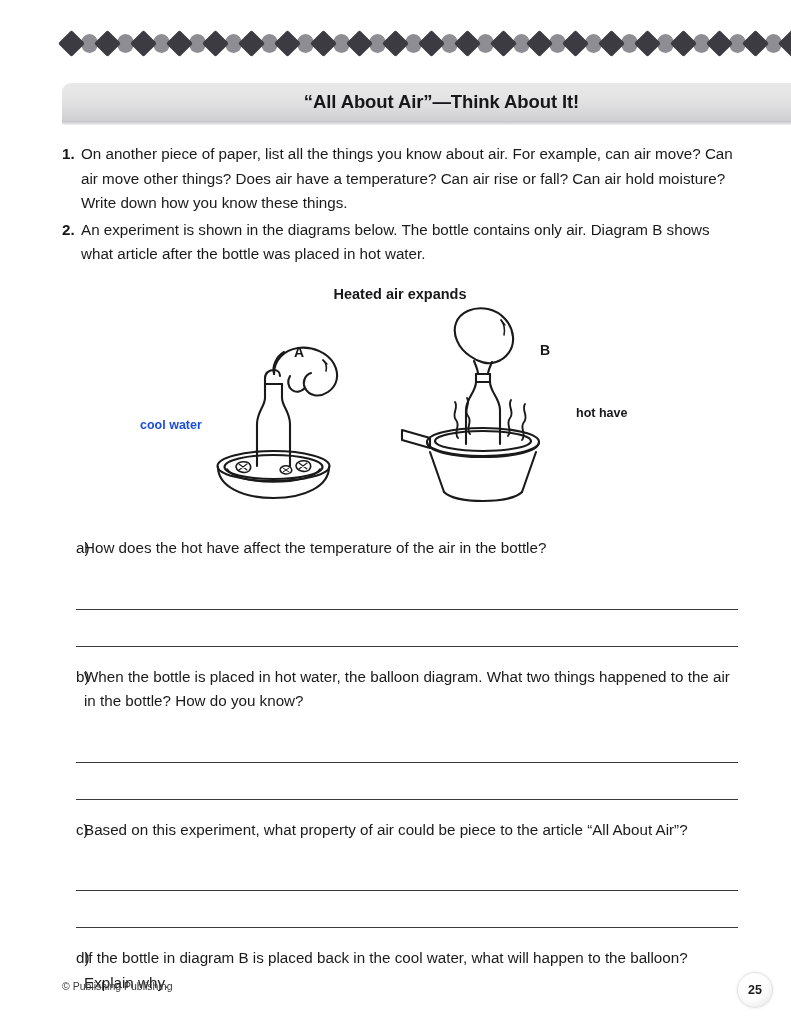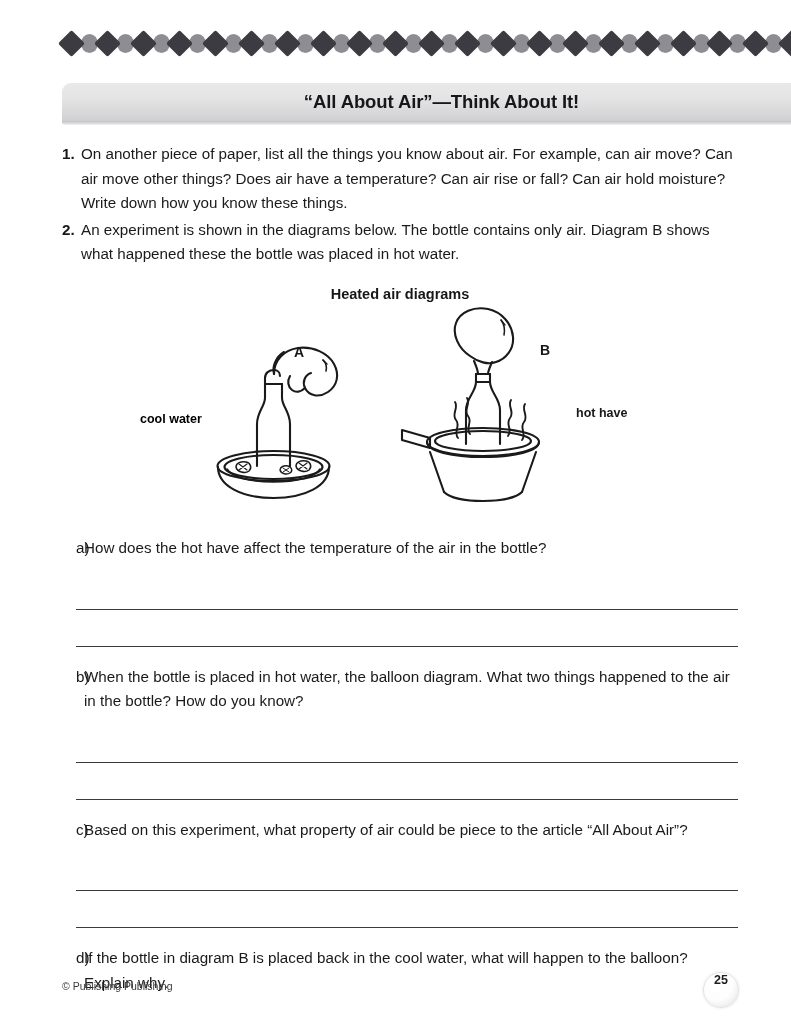--- a/index.html
+++ b/index.html
@@ -108,24 +108,24 @@
     position: absolute;
     left: 0; top: 0;
     width: 676px;
     text-align: center;
     font-size: 14.5px;
     font-weight: bold;
     color: #17171a;
   }
   .label-cool {
     position: absolute;
-    left: 78px; top: 126px;
+    left: 78px; top: 132px;
     font-size: 12.5px;
     font-weight: bold;
-    color: #000000;
+    color: #1d4ed8;
     white-space: nowrap;
   }
   .label-hot {
     position: absolute;
     left: 514px; top: 120px;
     font-size: 12.5px;
     font-weight: bold;
     color: #17171a;
     white-space: nowrap;
   }
@@ -186,27 +186,28 @@
   
   .footer-copy {
     position: absolute;
     left: 62px; top: 980px;
     font-size: 10.5px;
     color: #3b3b3b;
     white-space: nowrap;
   }
   .page-badge {
     position: absolute;
-    left: 703px; top: 972px;
+    left: 737px; top: 972px;
     width: 36px; height: 36px;
     border-radius: 50%;
     background: radial-gradient(circle at 38% 32%, #ffffff 0%, #fdfdfd 52%, #ededed 80%, #dcdcdc 100%);
     border: 1px solid #e3e3e3;
     box-shadow: 0 0 3px rgba(0,0,0,0.10);
     display: flex;
+    align-items: center;
     justify-content: center;
   }
   .page-badge-num {
     font-size: 12.5px;
     font-weight: bold;
     color: #1c1c1c;
   }
   svg { display: block; overflow: visible; }
 </style>
 </head>
@@ -262,27 +263,27 @@
     <div class="title-text">“All About Air”—Think About It!</div>
   </div>
 
   <div class="content">
     <div class="num-item">
       <div class="num-marker">1.</div>
       <div class="num-body">On another piece of paper, list all the things you know about air. For example, can air move? Can air move other things? Does air have a temperature? Can air rise or fall? Can air hold moisture? Write down how you know these things.</div>
     </div>
     <div class="num-item">
       <div class="num-marker">2.</div>
-      <div class="num-body">An experiment is shown in the diagrams below. The bottle contains only air. Diagram B shows what happened these the bottle was placed in hot water.</div>
+      <div class="num-body">An experiment is shown in the diagrams below. The bottle contains only air. Diagram B shows what article after the bottle was placed in hot water.</div>
     </div>
   </div>
 
   <div class="diagram-block">
 
-    <div class="diagram-caption">Heated air diagrams</div>
+    <div class="diagram-caption">Heated air expands</div>
 
     <div class="label-cool">cool water</div>
     <div class="label-hot">hot have</div>
 
     <div class="fig-a">
       <div class="fig-letter">A</div>
       <svg width="175" height="180" viewBox="0 0 175 180">
         <g fill="none" stroke="#1a1a1a" stroke-width="2.1" stroke-linejoin="round" stroke-linecap="round">
 
           <path d="M64 48 C64 34 74 24 88 22 C103 20 118 27 124 38 C130 49 127 60 118 66

